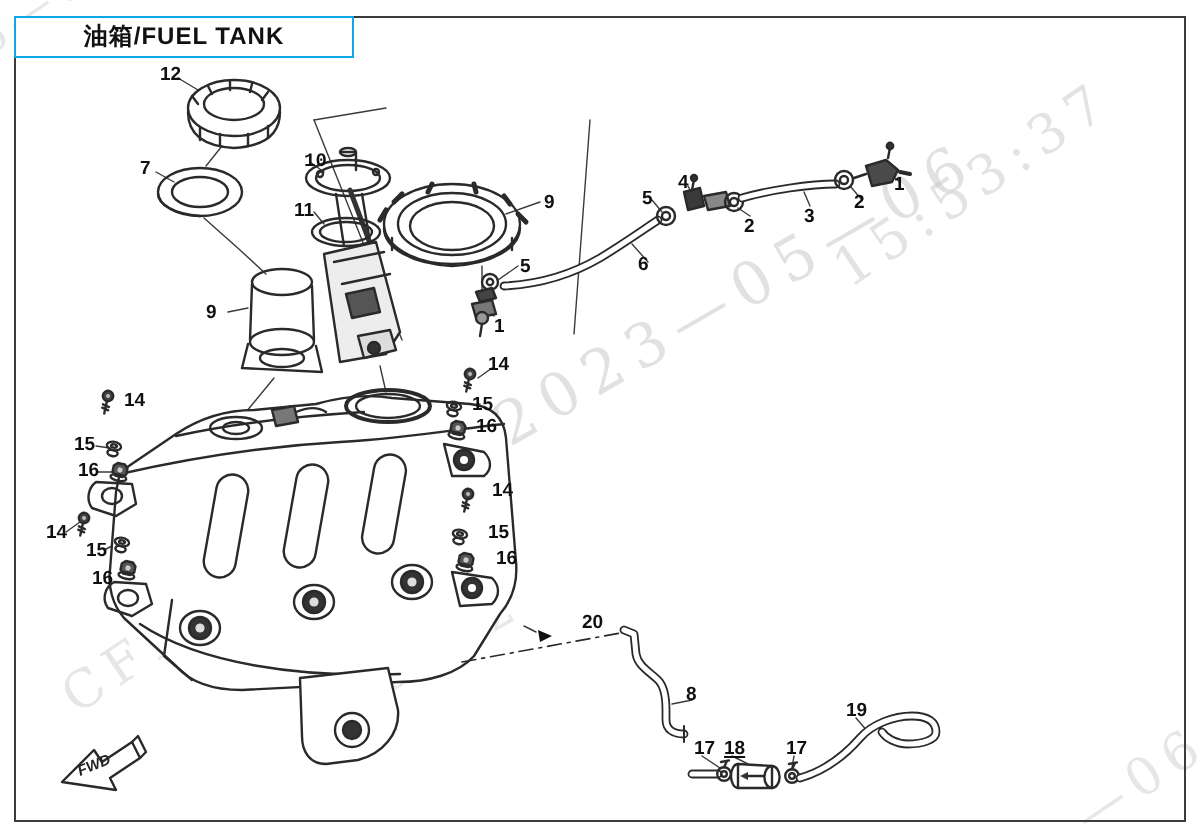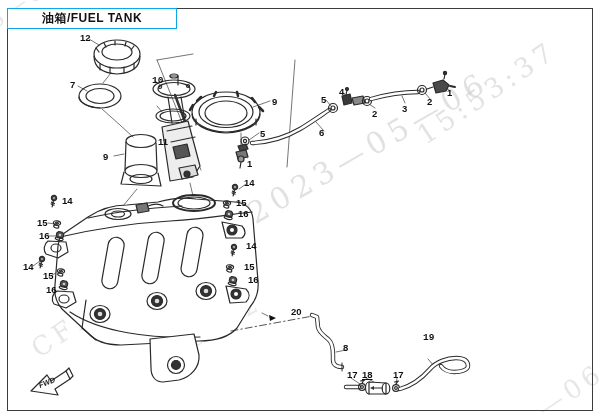--- a/index.html
+++ b/index.html
@@ -312,21 +312,21 @@
         <text transform="translate(40,388) rotate(-22)" font-size="7.5" font-style="italic" font-weight="bold" fill="#222" stroke="none" font-family="Liberation Sans, sans-serif">FWD</text>
       </g>
 
     </g>
   </svg>
 
   <div id="callout-layer">
       <div class="callout" style="left: 80px; top: 33px;">12</div>
       <div class="callout" style="left: 70px; top: 80px;">7</div>
       <div class="callout" style="left: 152px; top: 76px; font-family: Liberation Mono, monospace;">10</div>
-      <div class="callout" style="left: 158px; top: 101px; margin-top: 36px;">11</div>
+      <div class="callout" style="left: 147px; top: 101px;">11</div>
       <div class="callout" style="left: 272px; top: 97px;">9</div>
       <div class="callout" style="left: 103px; top: 152px;">9</div>
       <div class="callout" style="left: 260px; top: 129px;">5</div>
       <div class="callout" style="left: 247px; top: 159px;">1</div>
       <div class="callout" style="left: 321px; top: 95px;">5</div>
       <div class="callout" style="left: 339px; top: 87px;">4</div>
       <div class="callout" style="left: 372px; top: 109px;">2</div>
       <div class="callout" style="left: 402px; top: 104px;">3</div>
       <div class="callout" style="left: 427px; top: 97px;">2</div>
       <div class="callout" style="left: 447px; top: 88px;">1</div>
@@ -341,15 +341,15 @@
       <div class="callout" style="left: 236px; top: 198px;">15</div>
       <div class="callout" style="left: 238px; top: 209px;">16</div>
       <div class="callout" style="left: 246px; top: 241px;">14</div>
       <div class="callout" style="left: 244px; top: 262px;">15</div>
       <div class="callout" style="left: 248px; top: 275px;">16</div>
       <div class="callout" style="left: 255px; top: 307px; padding-left: 36px;">20</div>
       <div class="callout" style="left: 343px; top: 343px;">8</div>
       <div class="callout" style="left: 347px; top: 370px;">17</div>
       <div class="callout" style="left: 362px; top: 370px; text-decoration: underline;">18</div>
       <div class="callout" style="left: 393px; top: 370px;">17</div>
-      <div class="callout" style="left: 423px; top: 333px; font-family: Liberation Mono, monospace;">19</div>
+      <div class="callout" style="left: 423px; top: 351px;">19</div>
     </div>
 </div>
 
 </body></html>

